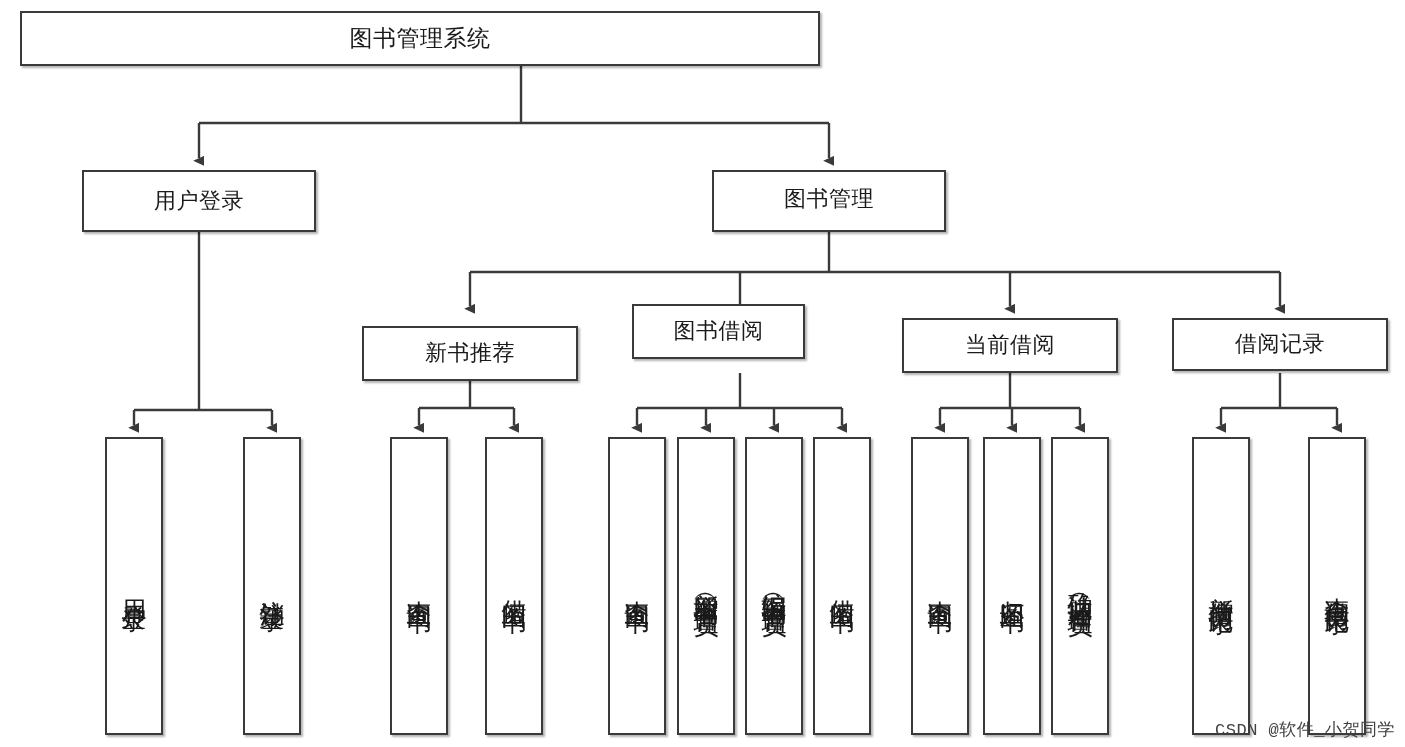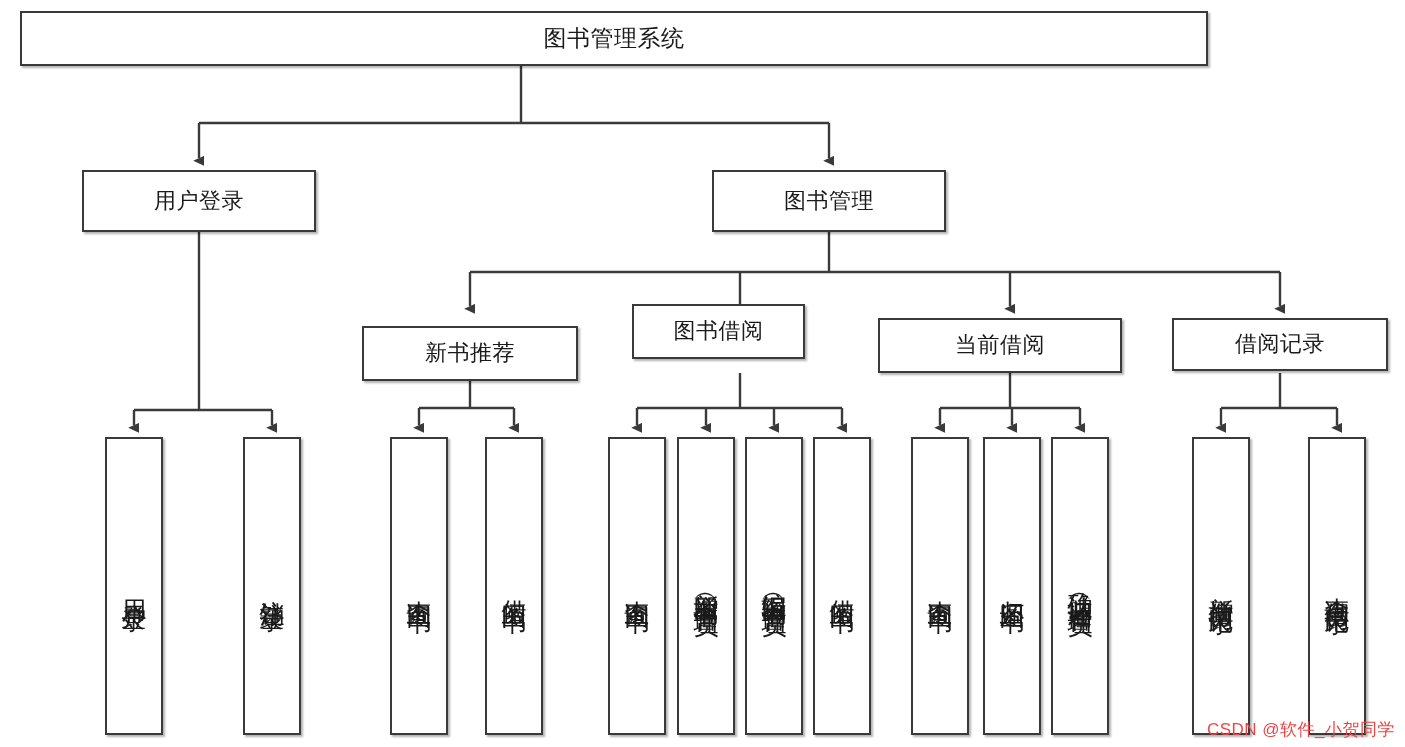--- a/index.html
+++ b/index.html
@@ -64,25 +64,25 @@
     font-size: 25px;
     line-height: 1.0;
     letter-spacing: 3px;
     white-space: nowrap;
   }
   .watermark {
     position: absolute;
     right: 10px;
     bottom: 6px;
     font-size: 17px;
-    color: #ef4444;
+    color: #404040;
     letter-spacing: 0.5px;
     z-index: 5;
     white-space: nowrap;
-    font-family: Liberation Sans, sans-serif;
+    font-family: Liberation Mono, monospace;
   }
 </style>
 </head>
 <body>
 
 <div id="canvas">
 
   <svg id="edges" viewBox="0 0 1405 747" xmlns="http://www.w3.org/2000/svg">
     <defs>
       <marker id="arrowhead" markerWidth="10" markerHeight="12" refX="2.2" refY="5.2" orient="auto" markerUnits="userSpaceOnUse">
@@ -120,36 +120,36 @@
         <path d="M 1012 408 L 1012 425" marker-end="url(#arrowhead)"></path>
         <path d="M 1080 408 L 1080 425" marker-end="url(#arrowhead)"></path>
         <path d="M 1280 373 L 1280 408"></path>
         <path d="M 1221 408 L 1337 408"></path>
         <path d="M 1221 408 L 1221 425" marker-end="url(#arrowhead)"></path>
         <path d="M 1337 408 L 1337 425" marker-end="url(#arrowhead)"></path>
       </g>
   </svg>
 
   <div id="node-layer">
-      <div class="node h root" style="left: 20px; top: 11px; width: 1188px; height: 55px;">
+      <div class="node h root" style="left: 20px; top: 11px; width: 800px; height: 55px;">
         <span class="label">图书管理系统</span>
       </div>
       <div class="node h" style="left: 82px; top: 170px; width: 234px; height: 62px;">
         <span class="label">用户登录</span>
       </div>
-      <div class="node h" style="left: 712px; top: 170px; width: 234px; height: 62px;">
+      <div class="node h" style="left: 712px; top: 170px; width: 234px; height: 62px; font-family: Liberation Mono, monospace;">
         <span class="label">图书管理</span>
       </div>
       <div class="node h" style="left: 362px; top: 318px; width: 216px; height: 55px; margin-top: 8px;">
         <span class="label">新书推荐</span>
       </div>
       <div class="node h" style="left: 632px; top: 304px; width: 173px; height: 55px;">
         <span class="label">图书借阅</span>
       </div>
-      <div class="node h" style="left: 878px; top: 318px; width: 244px; height: 55px;">
+      <div class="node h" style="left: 902px; top: 318px; width: 216px; height: 55px;">
         <span class="label">当前借阅</span>
       </div>
       <div class="node h" style="left: 1172px; top: 318px; width: 216px; height: 53px;">
         <span class="label">借阅记录</span>
       </div>
       <div class="node v" style="left: 105px; top: 437px; width: 58px; height: 298px;">
         <span class="label">用户登录</span>
       </div>
       <div class="node v" style="left: 243px; top: 437px; width: 58px; height: 298px;">
         <span class="label">注销登录</span>

